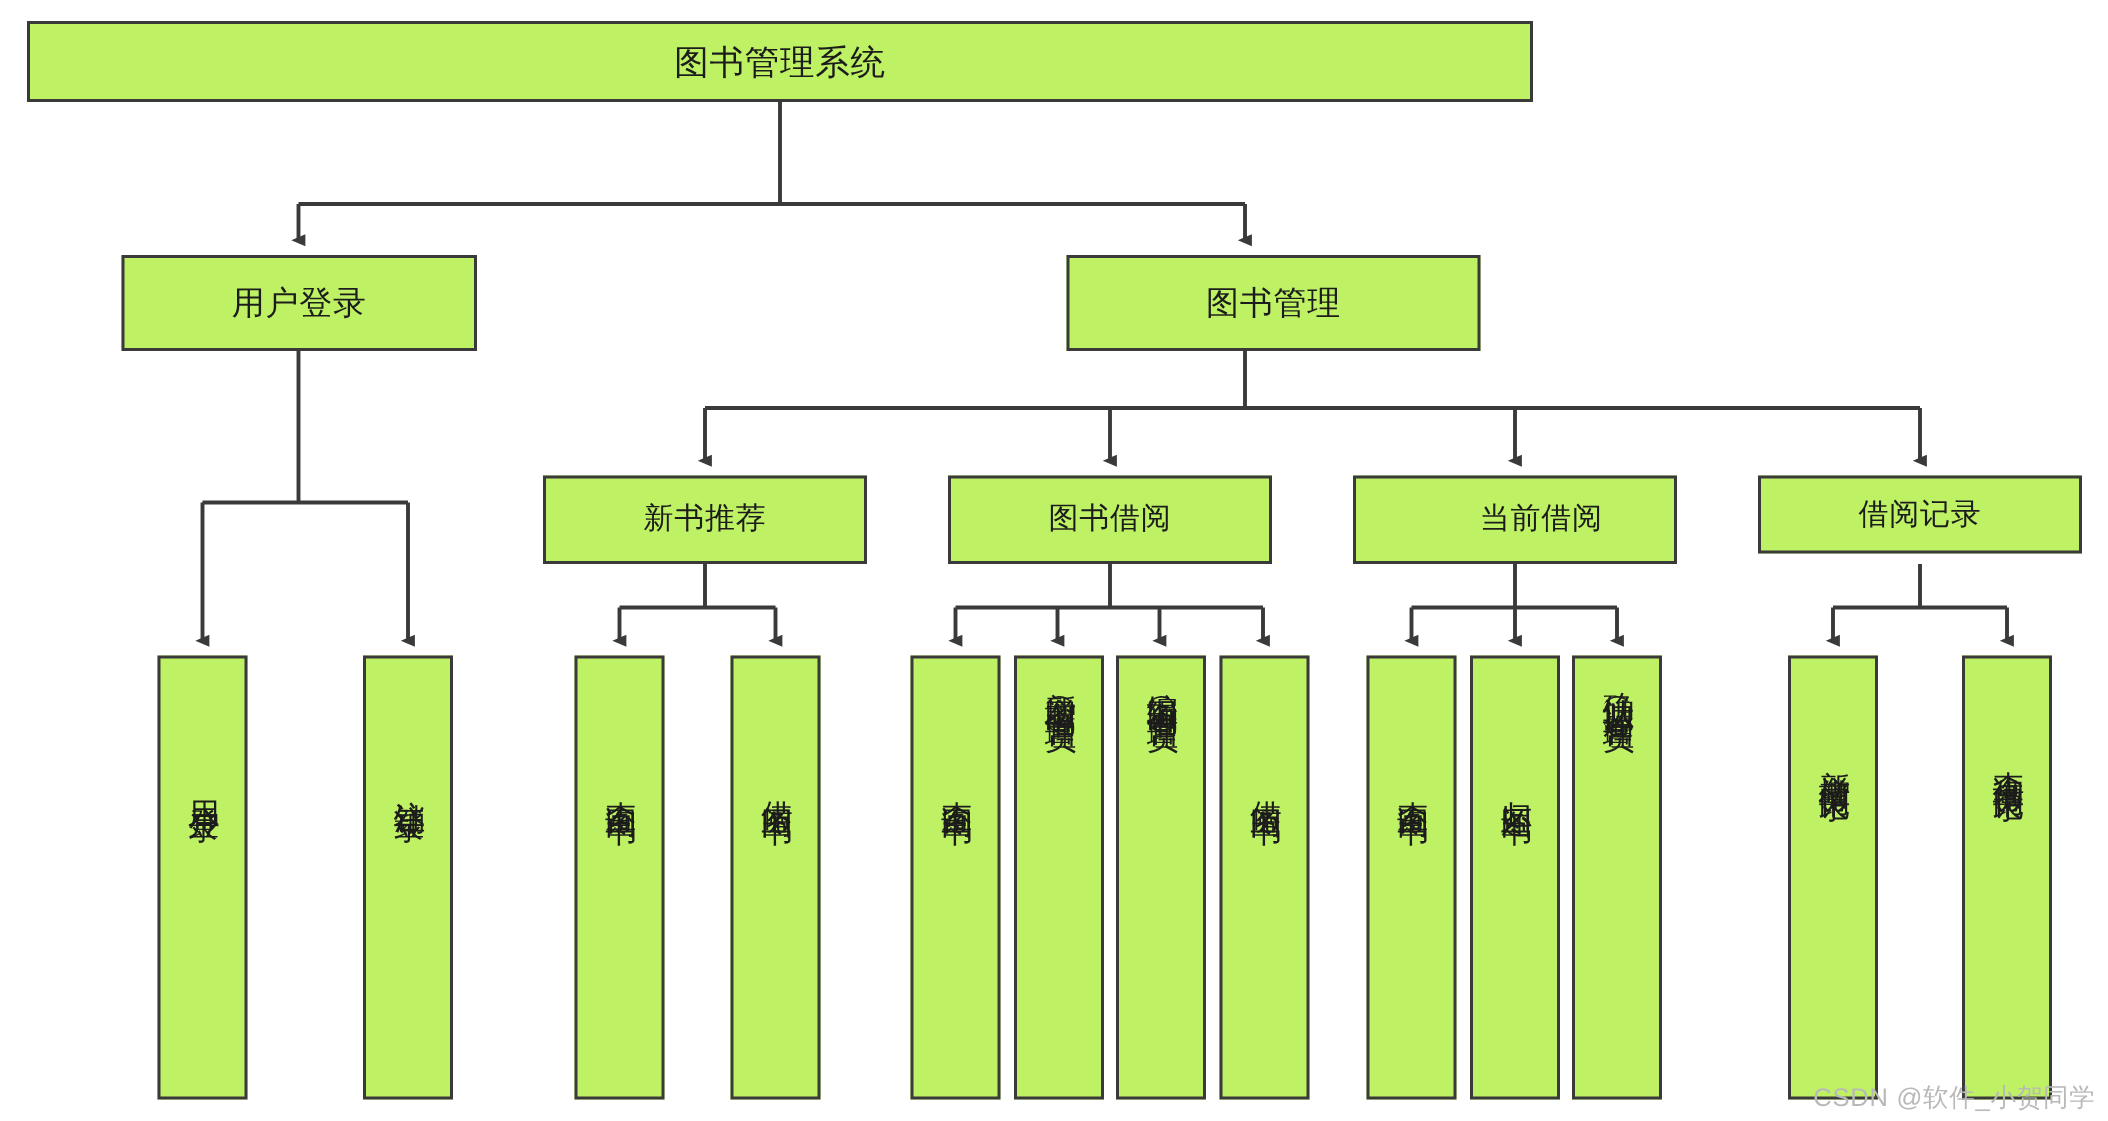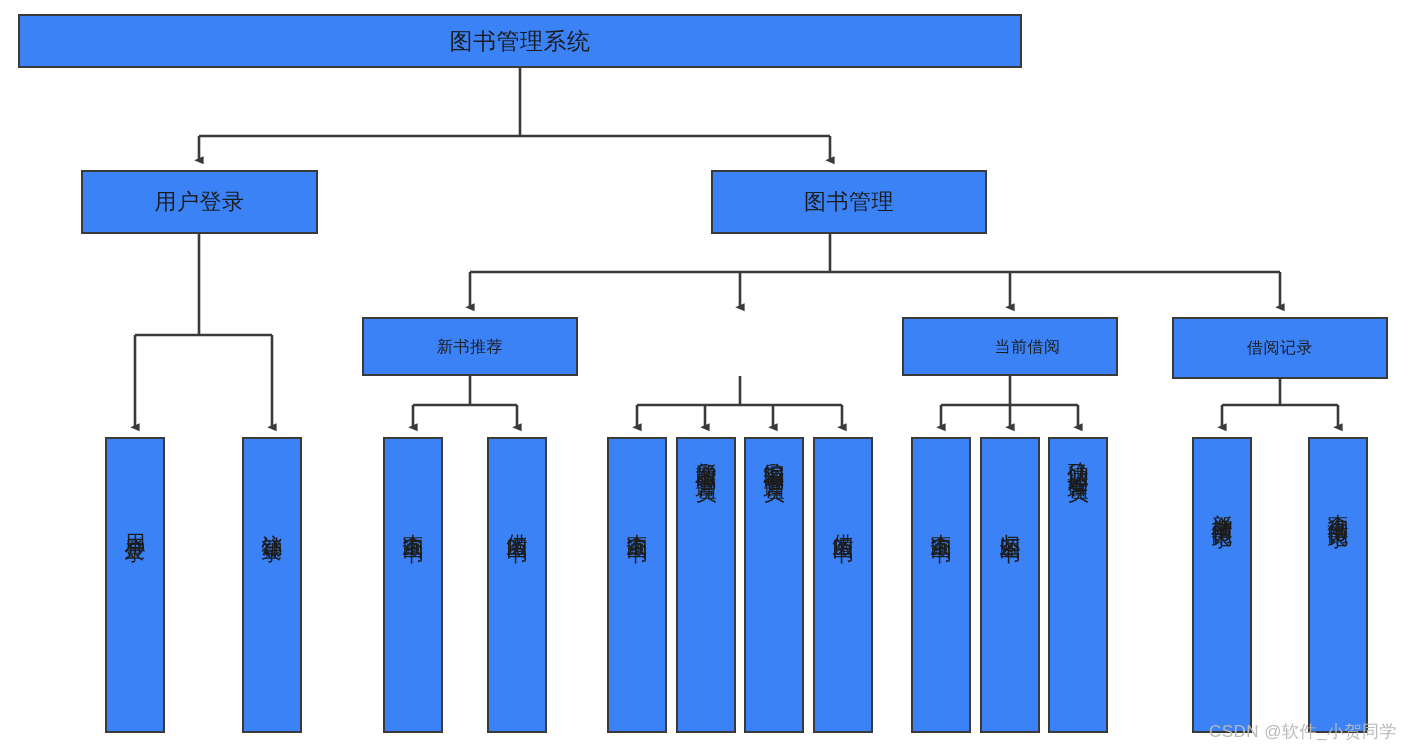--- a/index.html
+++ b/index.html
@@ -6,35 +6,35 @@
   body{
     font-family:"Liberation Sans","DejaVu Sans",sans-serif;
     width:1405px;height:747px;overflow:hidden;
   }
   #stage{position:relative;width:1405px;height:747px;background:#ffffff;}
   #wires{position:absolute;left:0;top:0;width:1405px;height:747px;}
 
   .node{
     position:absolute;
     box-sizing:border-box;
-    background:#3b82f6;
+    background:#bef264;
     border:2.5px solid #3a3a3a;
     display:flex;
     align-items:center;
     justify-content:center;
     color:#1c1c1c;
   }
   .node .lbl{
     white-space:nowrap;
     line-height:1.25;
     letter-spacing:.5px;
   }
   .node.root .lbl{font-size:23px;}
   .node.l2 .lbl{font-size:22px;}
-  .node.l3 .lbl{font-size:16px;}
+  .node.l3 .lbl{font-size:20px;}
 
   
   .node.leaf{
     align-items:flex-start;
     justify-content:center;
     padding-top:6px;
   }
   .node.leaf .lbl{
     writing-mode:vertical-rl;
     text-orientation:upright;
@@ -117,24 +117,27 @@
   <div class="node l2" style="left:81px;top:170px;width:237px;height:64px;">
     <span class="lbl">用户登录</span>
   </div>
   <div class="node l2" style="left:711px;top:170px;width:276px;height:64px;">
     <span class="lbl">图书管理</span>
   </div>
 
   <div class="node l3" style="left:362px;top:317px;width:216px;height:59px;">
     <span class="lbl">新书推荐</span>
   </div>
+  <div class="node l3" style="left:632px;top:317px;width:216px;height:59px;">
+    <span class="lbl">图书借阅</span>
+  </div>
   <div class="node l3" style="left:902px;top:317px;width:216px;height:59px;padding-left:35px;">
     <span class="lbl">当前借阅</span>
   </div>
-  <div class="node l3" style="left:1172px;top:317px;width:216px;height:62px;">
+  <div class="node l3" style="left:1172px;top:317px;width:216px;height:52px;">
     <span class="lbl">借阅记录</span>
   </div>
 
   <div class="node leaf mid" style="left:105px;top:437px;width:60px;height:296px;">
     <span class="lbl">用户登录</span>
   </div>
   <div class="node leaf mid" style="left:242px;top:437px;width:60px;height:296px;">
     <span class="lbl">注销登录</span>
   </div>
 

